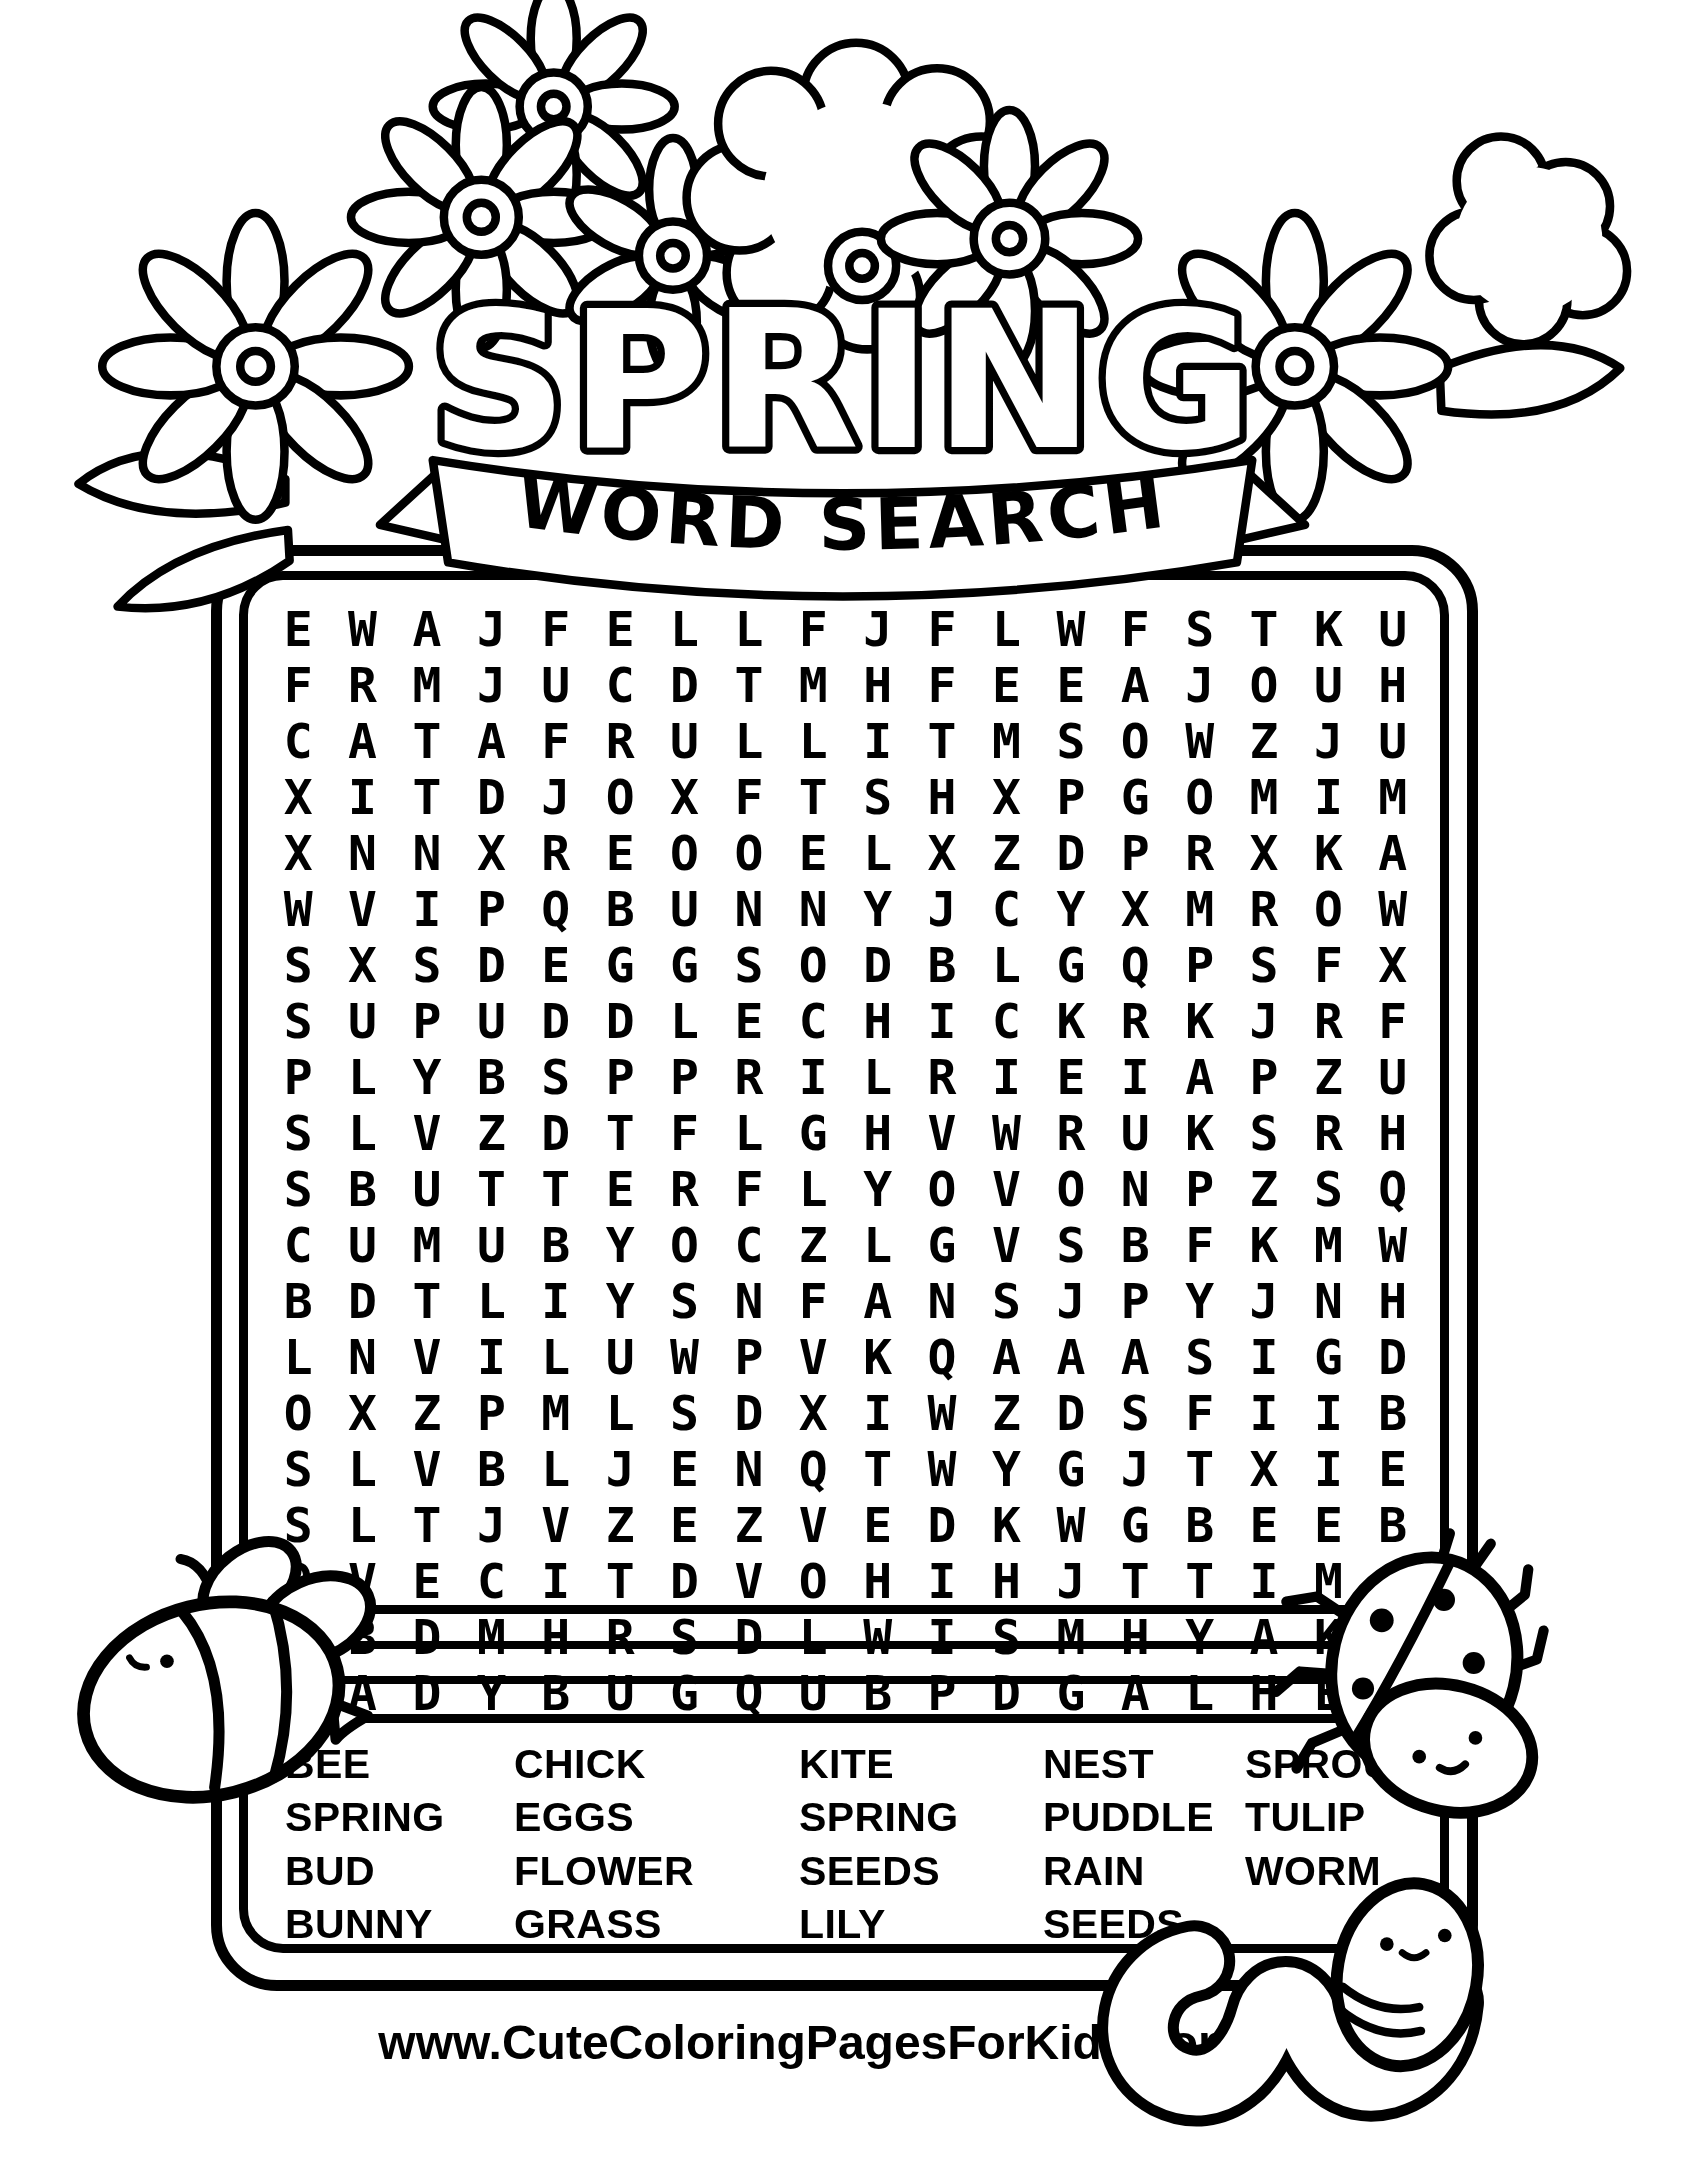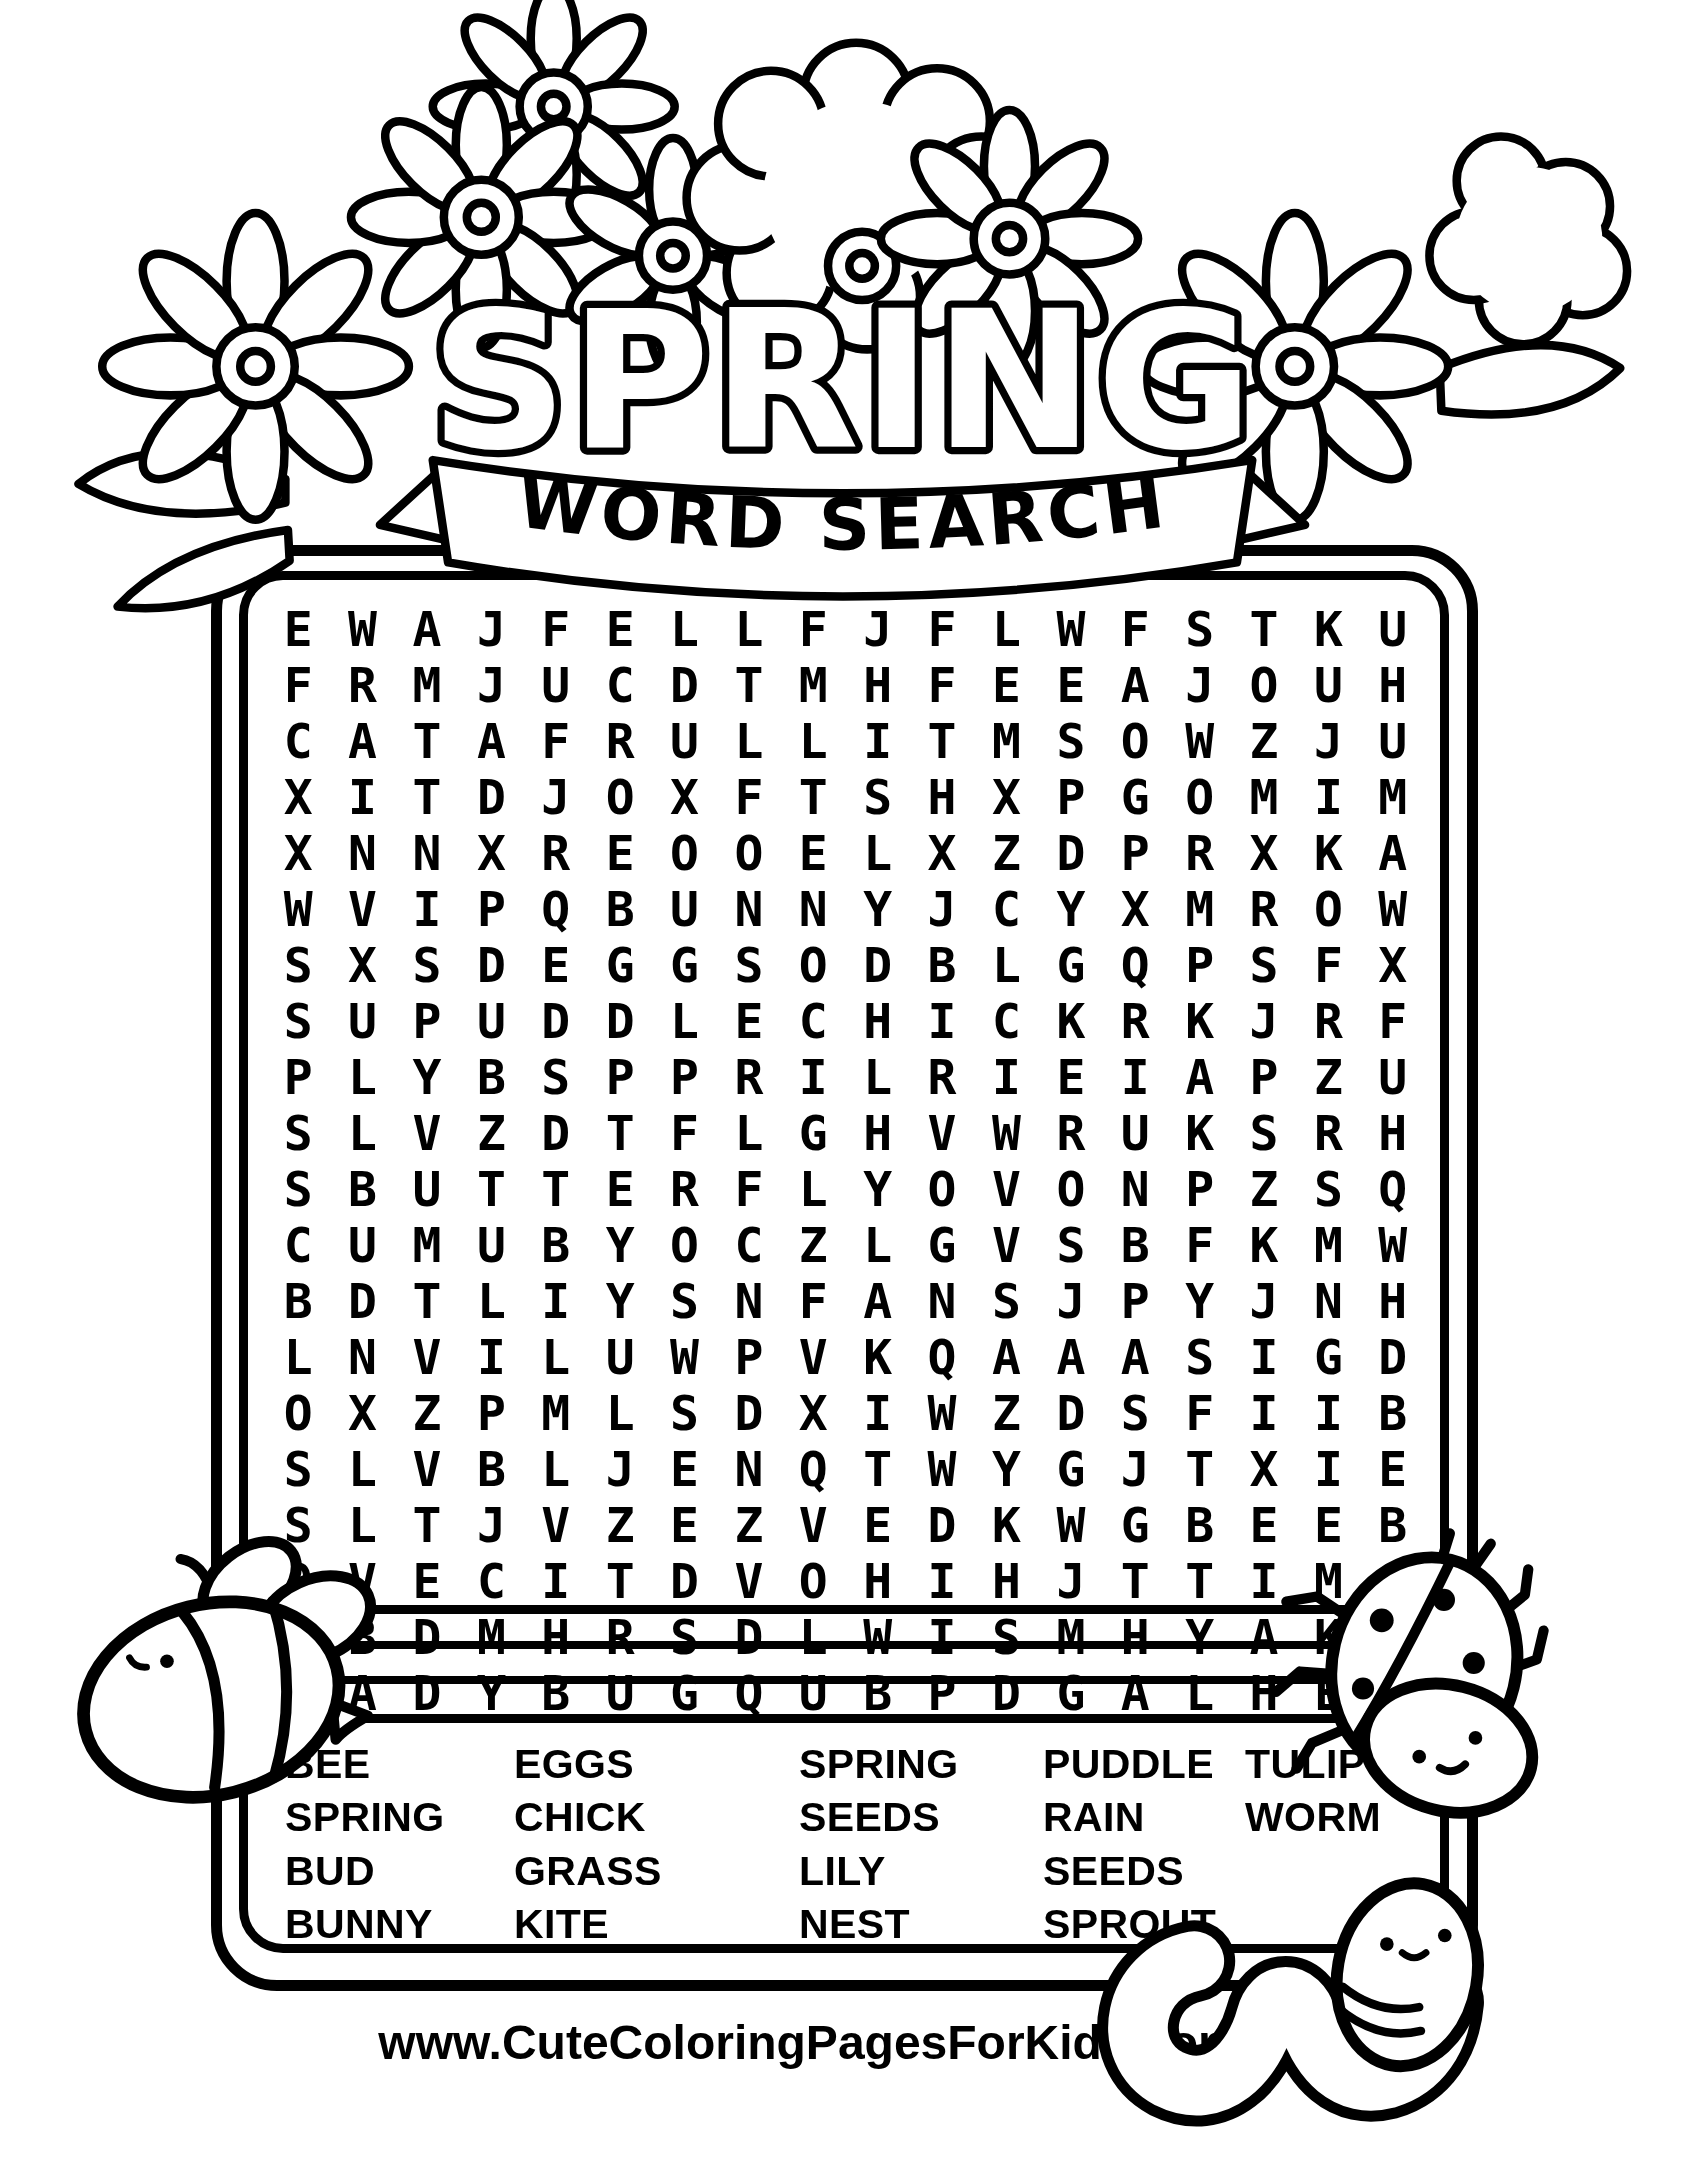--- a/index.html
+++ b/index.html
@@ -404,22 +404,23 @@
       <div class="cell">H</div>
       <div class="cell">E</div>
       <div class="cell">K</div>
     </div>
 
   <div class="word-list">
       <div class="word-item">BEE</div>
       <div class="word-item">SPRING</div>
       <div class="word-item">BUD</div>
       <div class="word-item">BUNNY</div>
+      <div class="word-item">CHICK</div>
       <div class="word-item">EGGS</div>
-      <div class="word-item">CHICK</div>
+      <div class="word-item">FLOWER</div>
       <div class="word-item">GRASS</div>
       <div class="word-item">KITE</div>
       <div class="word-item">SPRING</div>
       <div class="word-item">SEEDS</div>
       <div class="word-item">LILY</div>
       <div class="word-item">NEST</div>
       <div class="word-item">PUDDLE</div>
       <div class="word-item">RAIN</div>
       <div class="word-item">SEEDS</div>
       <div class="word-item">SPROUT</div>

